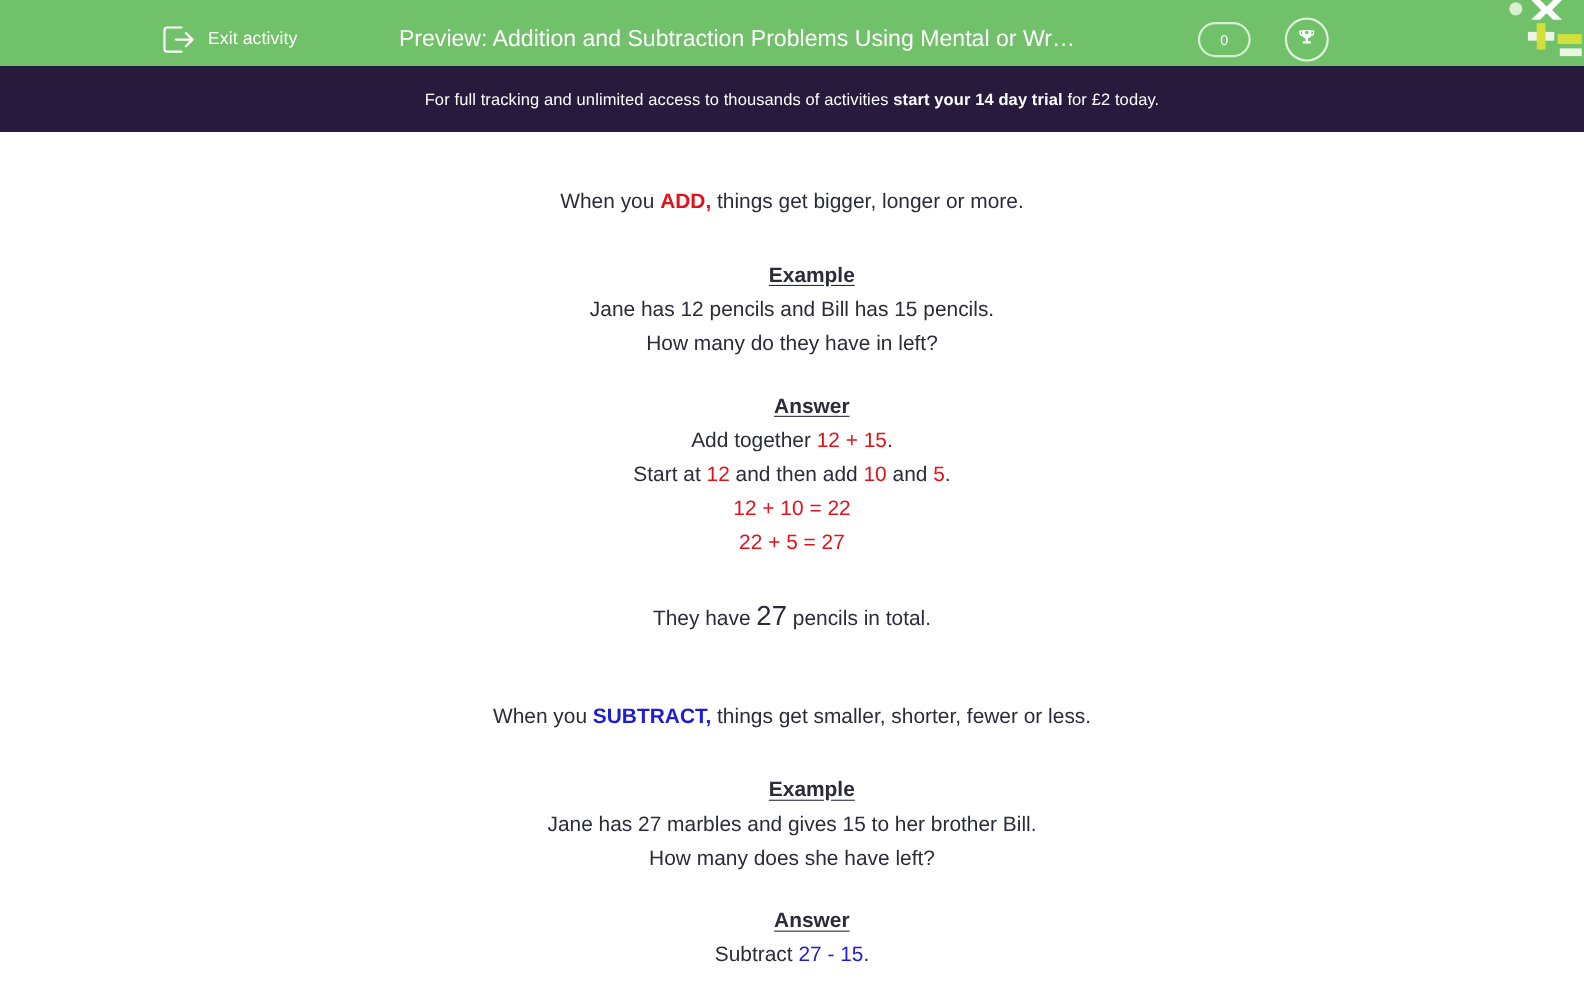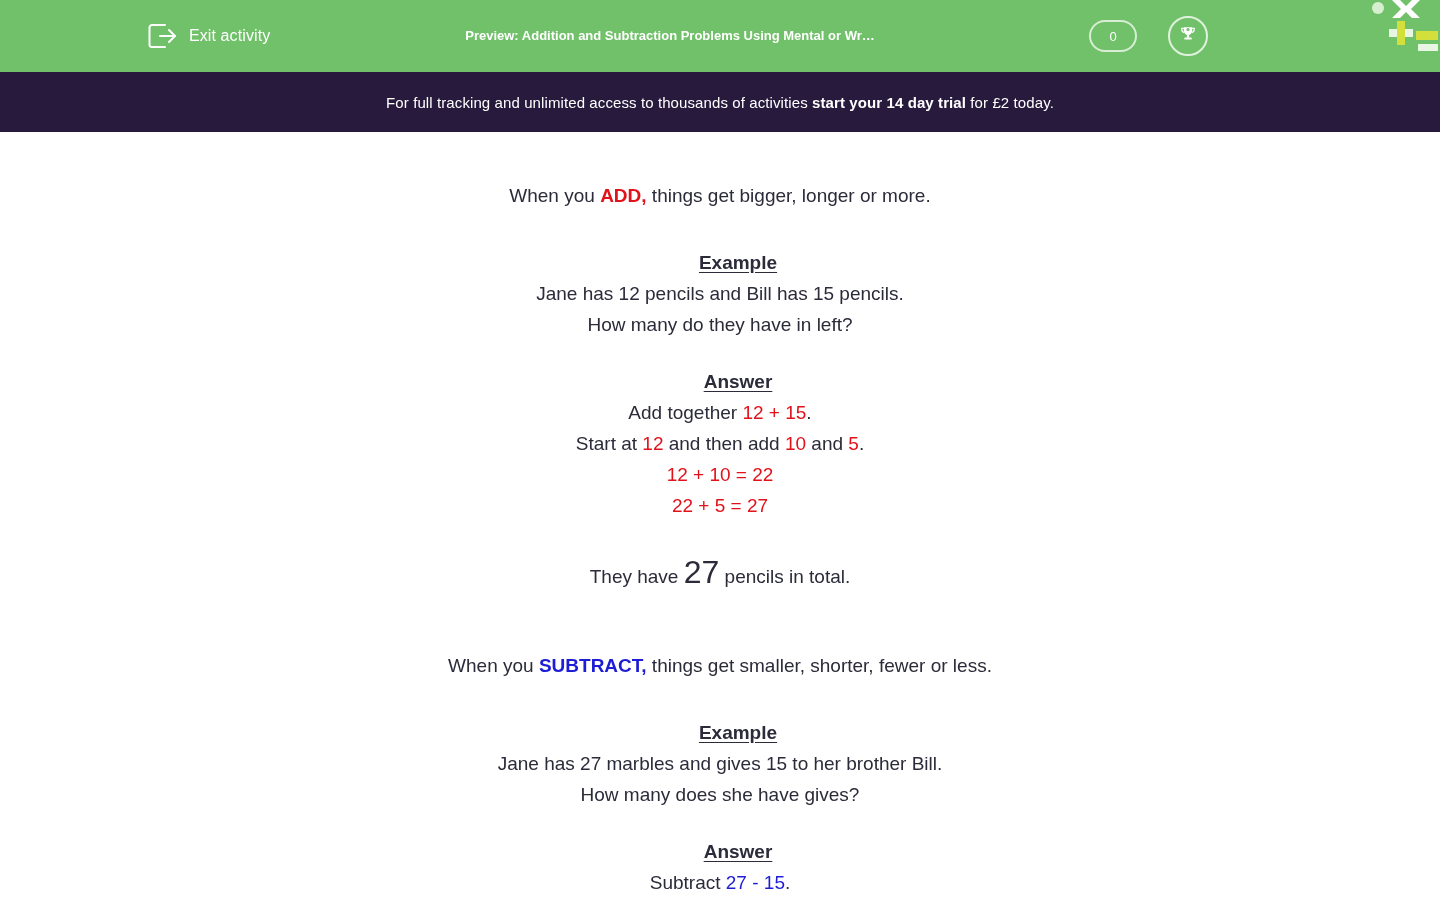--- a/index.html
+++ b/index.html
@@ -10,21 +10,21 @@
     height: 900px;
     overflow: hidden;
     background: #ffffff;
     font-family: "Liberation Sans", sans-serif;
   }
 
   
   .topbar {
     position: relative;
     width: 100%;
-    height: 72px;
+    height: 60px;
     background: #71c16a;
     display: flex;
     align-items: center;
   }
   .exit-btn {
     position: absolute;
     left: 148px;
     top: 0;
     height: 72px;
     display: flex;
@@ -40,22 +40,22 @@
     white-space: nowrap;
   }
   .topbar-title {
     position: absolute;
     left: 360px;
     width: 620px;
     top: 0;
     height: 72px;
     line-height: 72px;
     color: #ffffff;
-    font-size: 13px;
-    font-weight: bold;
+    font-size: 21px;
+    font-weight: normal;
     text-align: center;
     white-space: nowrap;
     overflow: hidden;
     text-overflow: ellipsis;
   }
   .score-pill {
     position: absolute;
     left: 1089px;
     top: 20px;
     width: 48px;
@@ -122,21 +122,21 @@
   .heading {
     font-weight: bold;
     text-decoration: underline;
     text-underline-offset: 3px;
     padding-left: 36px;
   }
   .red  { color: #e2121b; }
   .blue { color: #1d1dd6; }
   .kw-add  { color: #e2121b; font-weight: bold; }
   .kw-sub  { color: #1d1dd6; font-weight: bold; }
-  .big-num { font-size: 32px; }
+  .big-num { font-size: 25px; }
 </style>
 </head>
 <body>
 
 <div class="topbar">
 
   <div class="exit-btn">
     <span class="exit-icon">
       <svg viewBox="0 0 30 26" width="30" height="26">
         <path d="M17 2 H4 a2.5 2.5 0 0 0 -2.5 2.5 v17 A2.5 2.5 0 0 0 4 24 h13" fill="none" stroke="#ffffff" stroke-width="2" stroke-linecap="round" stroke-linejoin="round"></path>
@@ -208,21 +208,21 @@
   <div class="line"><span>They have </span><span class="big-num">27</span><span> pencils in total.</span></div>
 
   <div class="spacer-xl"></div>
 
   <div class="line"><span>When you </span><span class="kw-sub">SUBTRACT,</span><span> things get smaller, shorter, fewer or less.</span></div>
 
   <div class="spacer-lg"></div>
 
   <div class="line heading">Example</div>
   <div class="line">Jane has 27 marbles and gives 15 to her brother Bill.</div>
-  <div class="line">How many does she have gives?</div>
+  <div class="line">How many does she have left?</div>
 
   <div class="spacer-md"></div>
 
   <div class="line heading">Answer</div>
 
   <div class="line"><span>Subtract </span><span class="blue">27 - 15</span><span>.</span></div>
 
 </div>
 
 </body></html>

